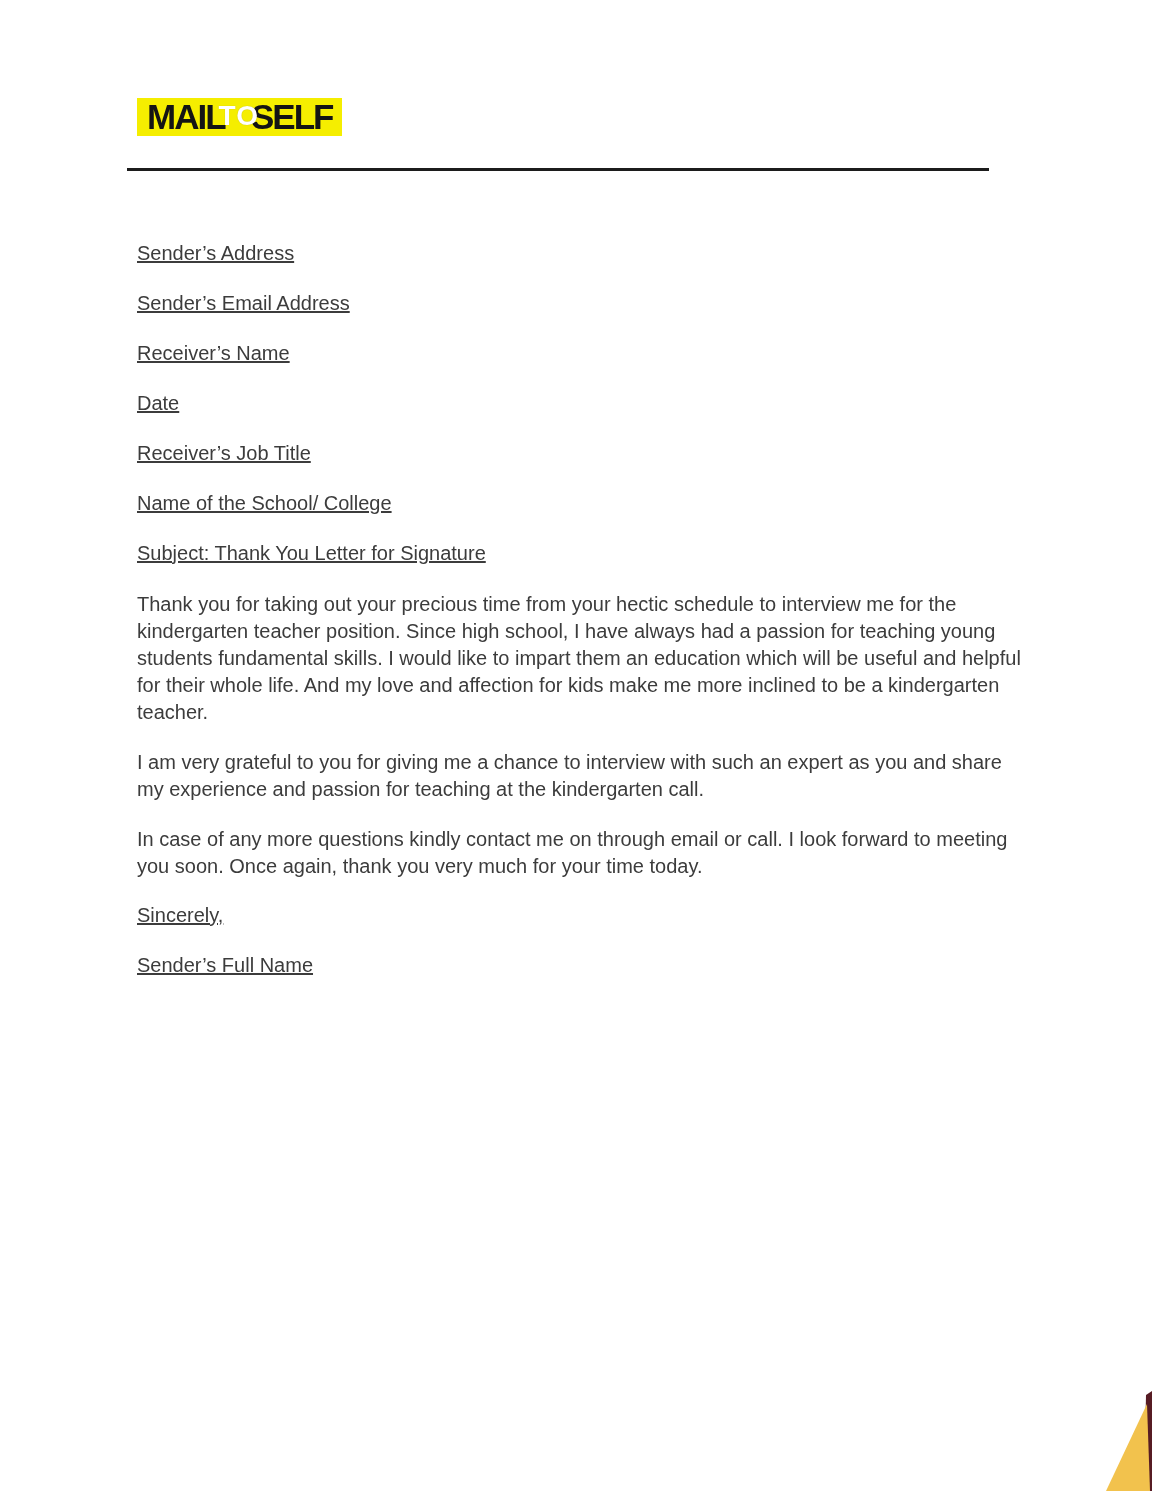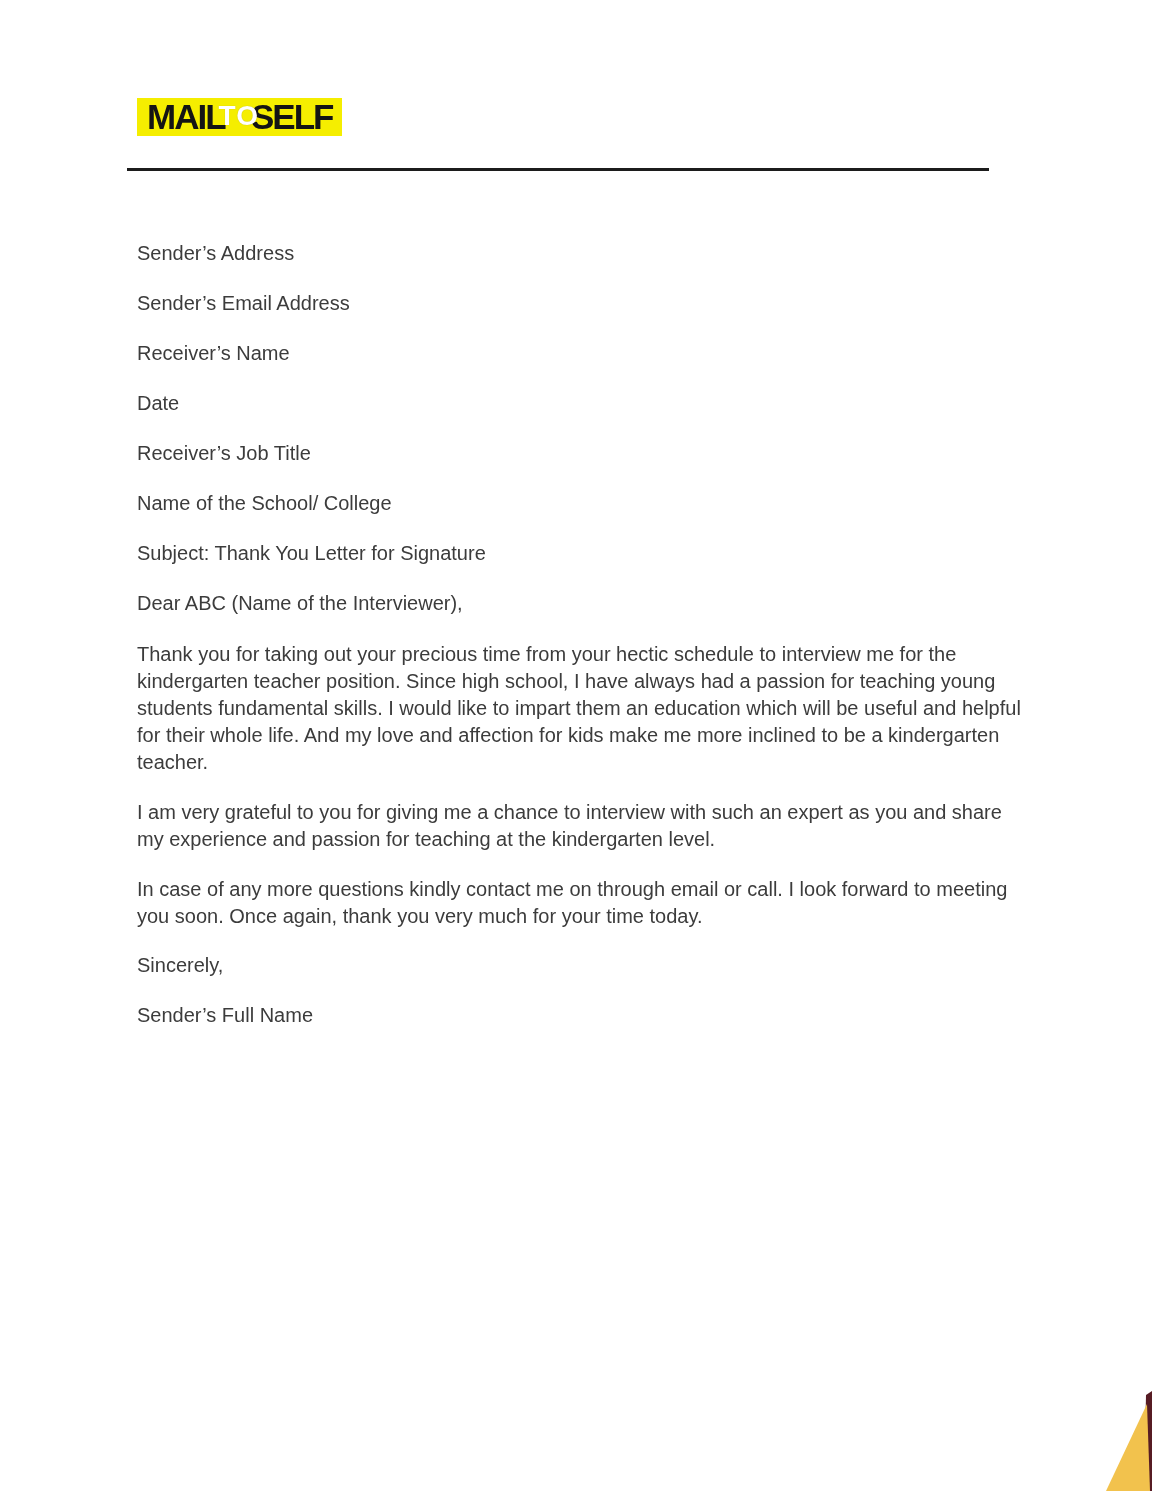--- a/index.html
+++ b/index.html
@@ -58,20 +58,21 @@
     left: 137px;
     top: 241px;
     width: 892px;
     color: #3C3C3C;
     font-size: 20px;
   }
   .letter p { margin: 0; }
   .meta-line {
     line-height: 24px;
     margin: 0 0 26px 0 !important;
+    text-decoration: underline;
   }
   .para {
     line-height: 27px;
     margin: 0 0 23px 0 !important;
   }
   .closing { margin-top: 6px; }
   
   .corner {
     position: absolute;
     right: 0;
@@ -93,24 +94,23 @@
   <div class="rule"></div>
 
   <div class="letter">
     <p class="meta-line">Sender’s Address</p>
     <p class="meta-line">Sender’s Email Address</p>
     <p class="meta-line">Receiver’s Name</p>
     <p class="meta-line">Date</p>
     <p class="meta-line">Receiver’s Job Title</p>
     <p class="meta-line">Name of the School/ College</p>
     <p class="meta-line">Subject: Thank You Letter for Signature</p>
-    <p class="meta-line">Dear ABC (Name of the Interviewer),</p>
 
     <p class="para">Thank you for taking out your precious time from your hectic schedule to interview me for the kindergarten teacher position. Since high school, I have always had a passion for teaching young students fundamental skills. I would like to impart them an education which will be useful and helpful for their whole life. And my love and affection for kids make me more inclined to be a kindergarten teacher.</p>
-    <p class="para">I am very grateful to you for giving me a chance to interview with such an expert as you and share my experience and passion for teaching at the kindergarten level.</p>
+    <p class="para">I am very grateful to you for giving me a chance to interview with such an expert as you and share my experience and passion for teaching at the kindergarten call.</p>
     <p class="para">In case of any more questions kindly contact me on through email or call. I look forward to meeting you soon. Once again, thank you very much for your time today.</p>
 
     <div class="closing">
       <p class="meta-line">Sincerely,</p>
       <p class="meta-line">Sender’s Full Name</p>
     </div>
   </div>
 
   <svg class="corner" width="60" height="105" viewBox="0 0 60 105" aria-hidden="true">
     <polygon points="54,9 60,5 60,105 52,105" fill="#571C24"></polygon>

